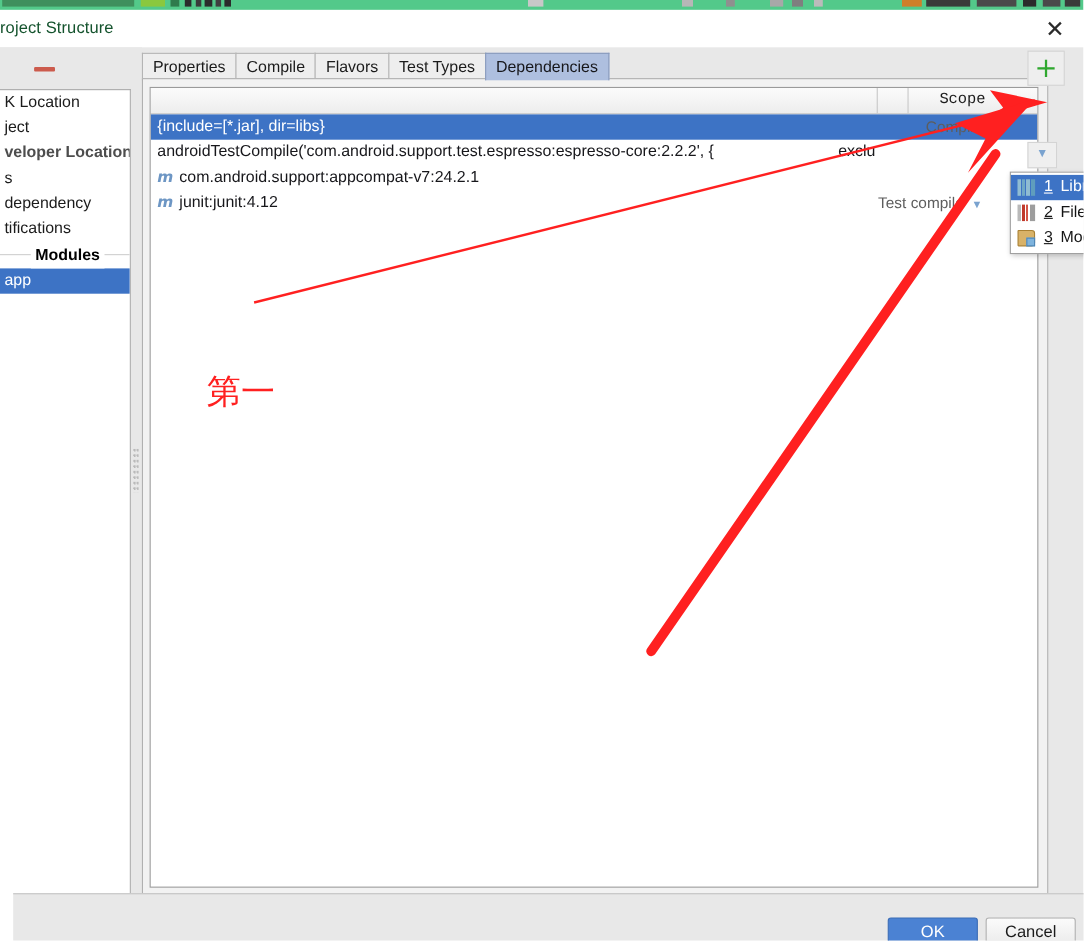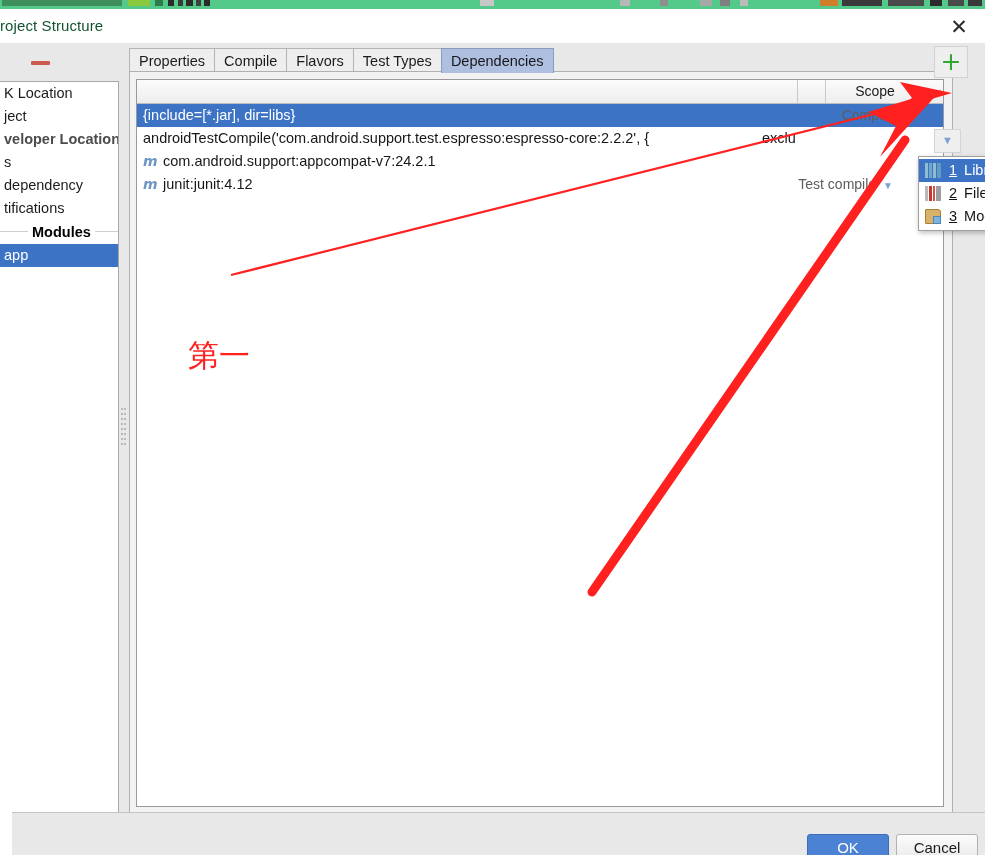--- a/index.html
+++ b/index.html
@@ -158,21 +158,21 @@
   .table-head {
     position: relative;
     height: 23px;
     background: linear-gradient(to bottom, #fbfbfb 0%, #ededed 100%);
     border-bottom: 1px solid #bdbdbd;
   }
   .th-scope {
     position: absolute; right: 8px; top: 0;
     height: 23px; line-height: 23px;
     font-size: 14px; color: #1b1b1b;
-    width: 120px; text-align: center;
+    width: 120px; text-align: center; font-family: Liberation Mono, monospace;
   }
   .th-div {
     position: absolute; top: 0; height: 23px;
     width: 1px; background: #c8c8c8;
   }
 
   .row {
     position: relative;
     height: 23px; line-height: 23px;
     font-size: 14.5px; color: #17171b;

